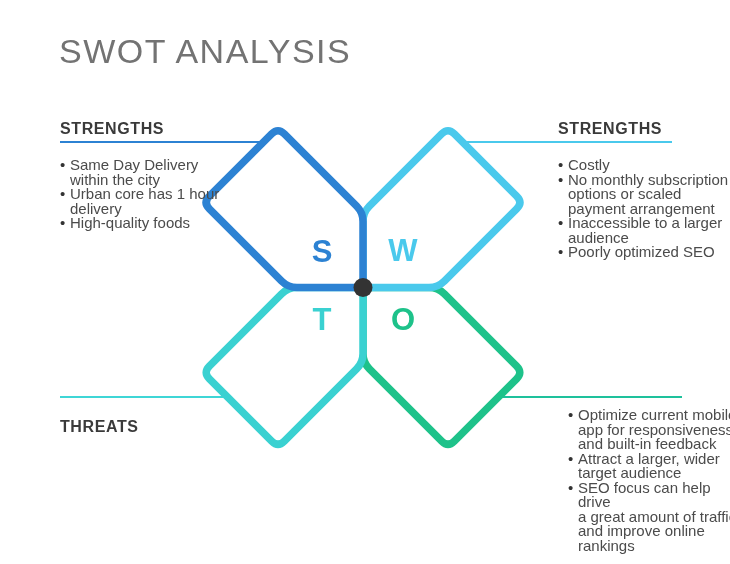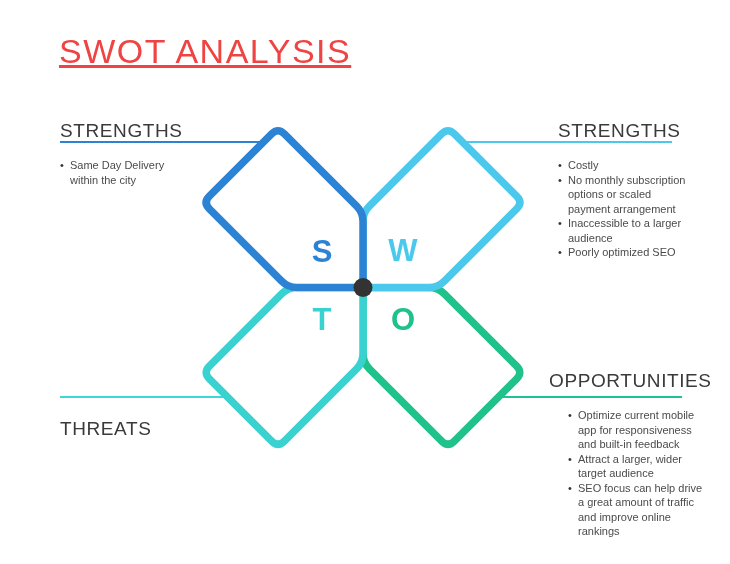--- a/index.html
+++ b/index.html
@@ -4,33 +4,33 @@
 <style>
   html,body { margin:0; padding:0; background:#fff; }
   .canvas {
     position:relative; width:730px; height:564px;
     background:#ffffff; overflow:hidden;
     font-family:"Liberation Sans", sans-serif;
   }
   .title {
     position:absolute; left:59px; top:34px;
     font-size:34px; font-weight:400; letter-spacing:1.5px;
-    color:#ef4444; line-height:1; white-space:nowrap;text-decoration:underline;
+    color:#737373; line-height:1; white-space:nowrap;
   }
   .heading {
-    position:absolute; font-size:19px; font-weight:normal;
+    position:absolute; font-size:16px; font-weight:bold;
     letter-spacing:0.6px; color:#3a3a3a; line-height:1; white-space:nowrap;
   }
   .h-strengths     { left:60px;  top:121px; }
   .h-weaknesses    { left:558px; top:121px; }
   .h-threats       { left:60px;  top:371px;margin-top:48px; }
   .h-opportunities { left:549px; top:371px; }
   .list {
     position:absolute; margin:0; padding:0; list-style:none;
-    font-size:11px; line-height:14.5px; color:#4b4b4b;
+    font-size:15px; line-height:14.5px; color:#4b4b4b;
     white-space:pre-line; width:200px;
   }
   .list li { position:relative; padding-left:10px; }
   .list li::before { content:"\2022"; position:absolute; left:0; top:0; color:#333; }
   .l-strengths     { left:60px;  top:158px; }
   .l-weaknesses    { left:558px; top:158px; }
   .l-threats       { left:60px;  top:408px; }
   .l-opportunities { left:568px; top:408px; width:170px; }
   svg.diagram { position:absolute; left:0; top:0; }
   svg.diagram text {
@@ -61,24 +61,24 @@
 
     <text x="322" y="261.5" fill="#2c82d3">S</text>
     <text x="403" y="260.5" fill="#4ac9ec">W</text>
     <text x="322" y="330" fill="#3ad1d1">T</text>
     <text x="403" y="330" fill="#1ec28a">O</text>
   </svg>
 
   <div class="heading h-strengths">STRENGTHS</div>
   <div class="heading h-weaknesses">STRENGTHS</div>
   <div class="heading h-threats">THREATS</div>
-  <div class="heading h-opportunities">OPPORTUNITIES</div>
 
   <ul class="list l-strengths"><li>Same Day Delivery
-within the city</li></ul>
+within the city</li><li>Urban core has 1 hour
+delivery</li><li>High-quality foods</li></ul>
   <ul class="list l-weaknesses"><li>Costly</li><li>No monthly subscription
 options or scaled
 payment arrangement</li><li>Inaccessible to a larger
 audience</li><li>Poorly optimized SEO</li></ul>
   <ul class="list l-opportunities"><li>Optimize current mobile
 app for responsiveness
 and built-in feedback</li><li>Attract a larger, wider
 target audience</li><li>SEO focus can help drive
 a great amount of traffic
 and improve online

